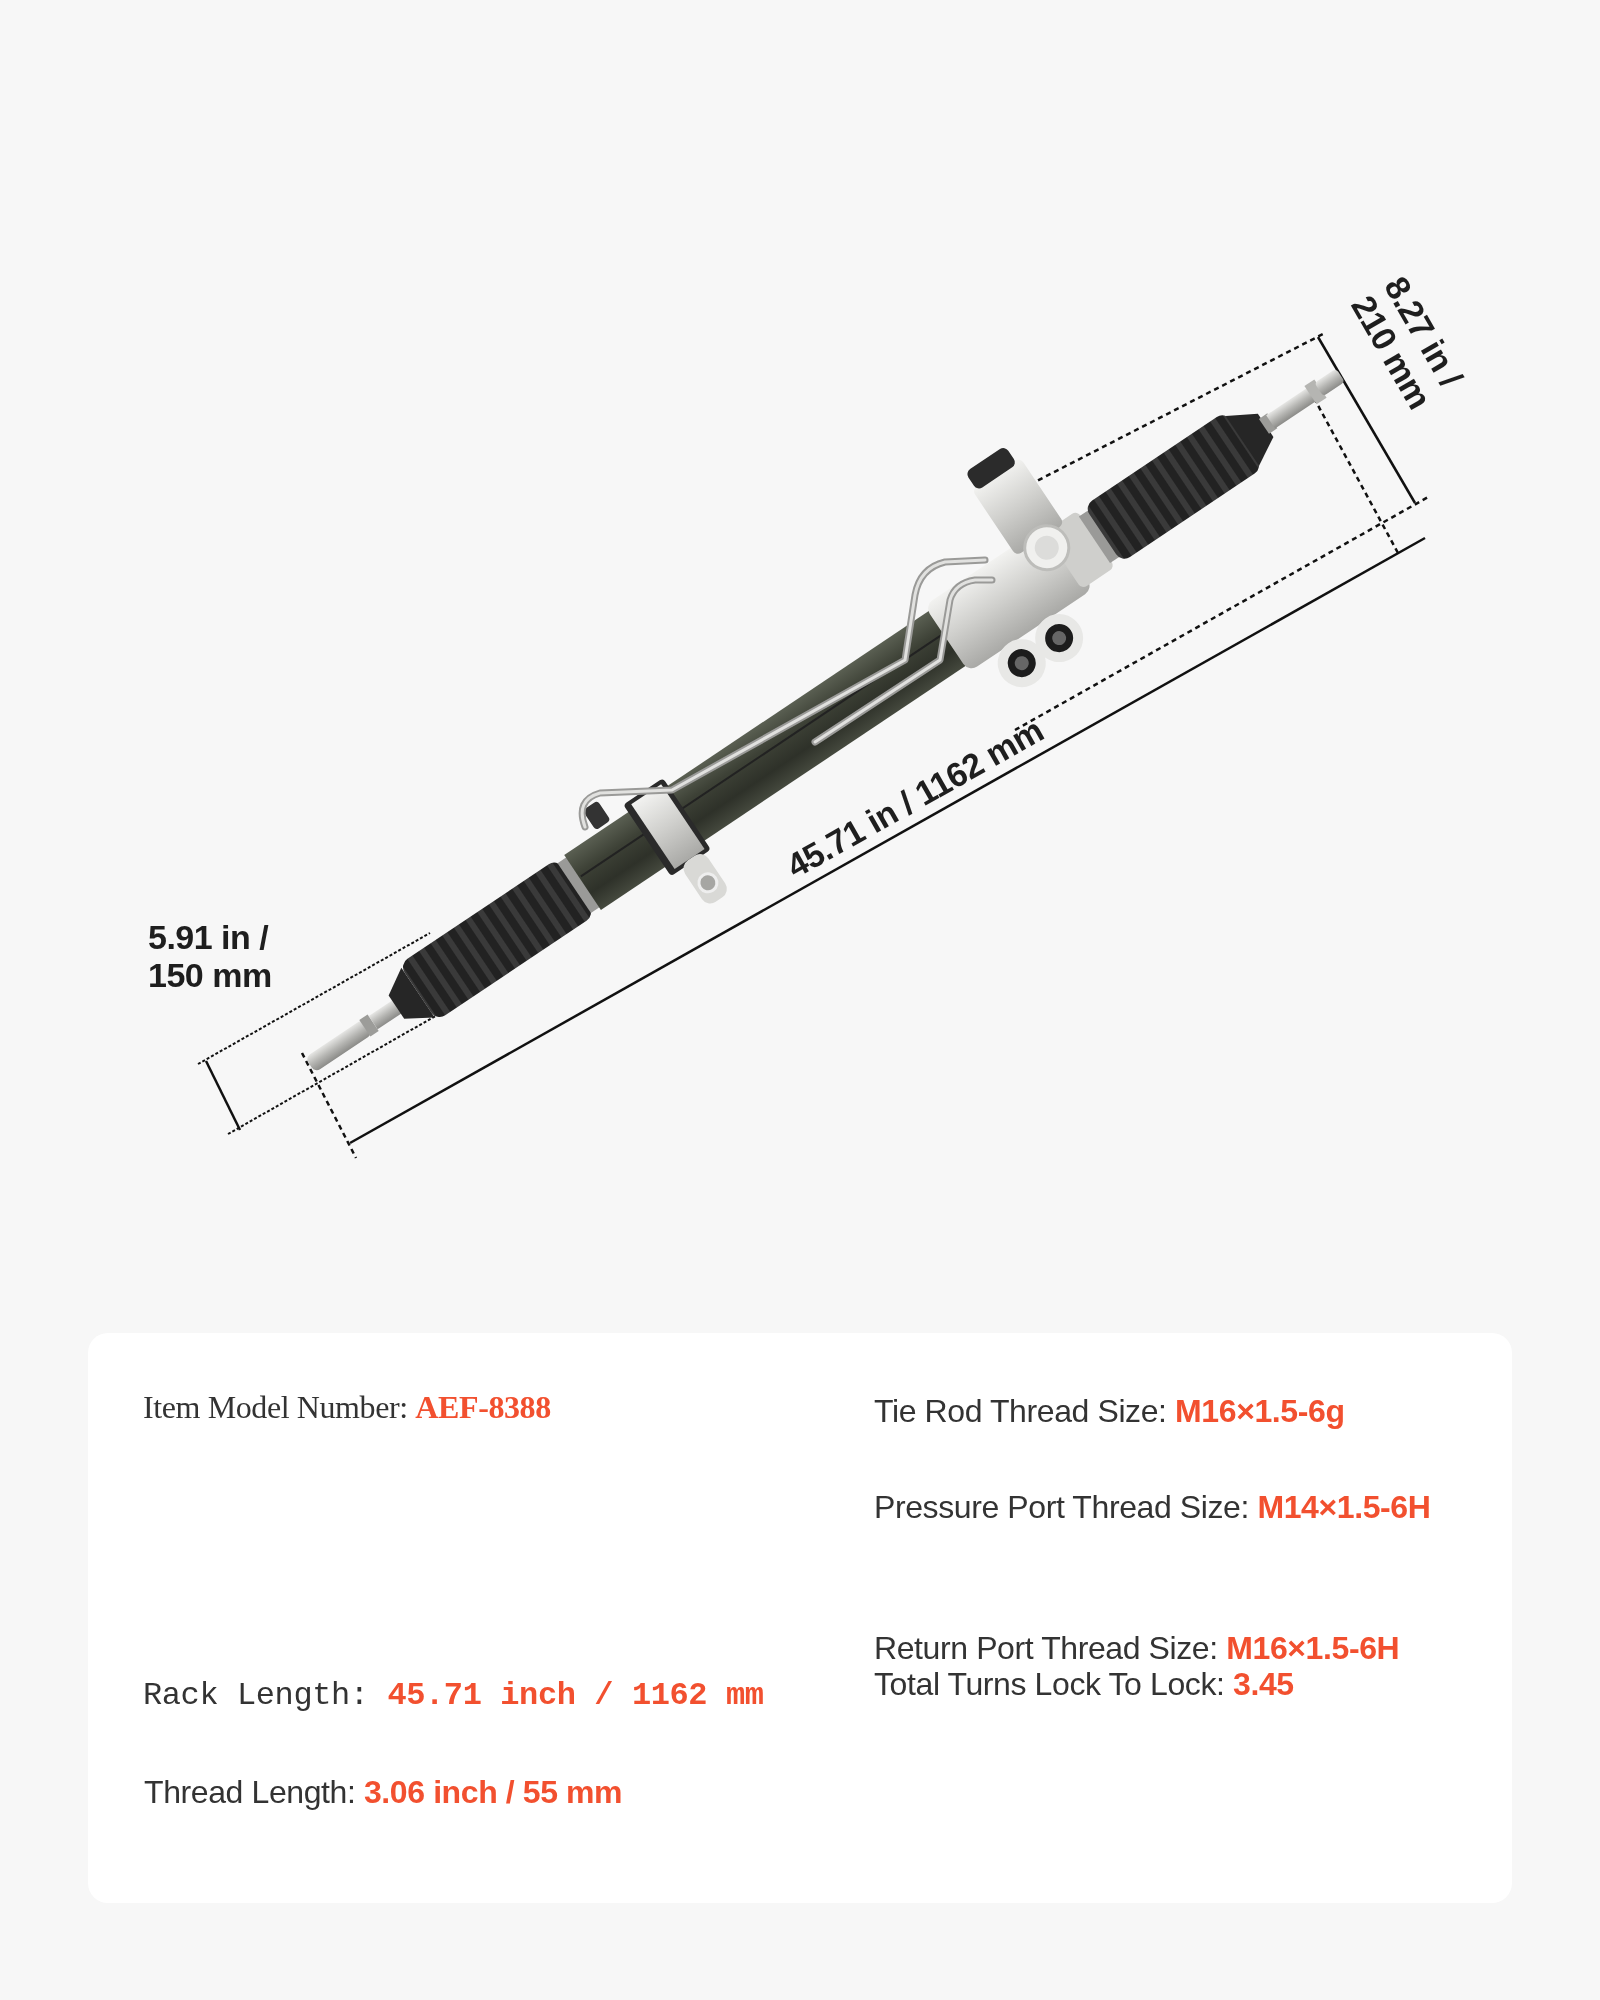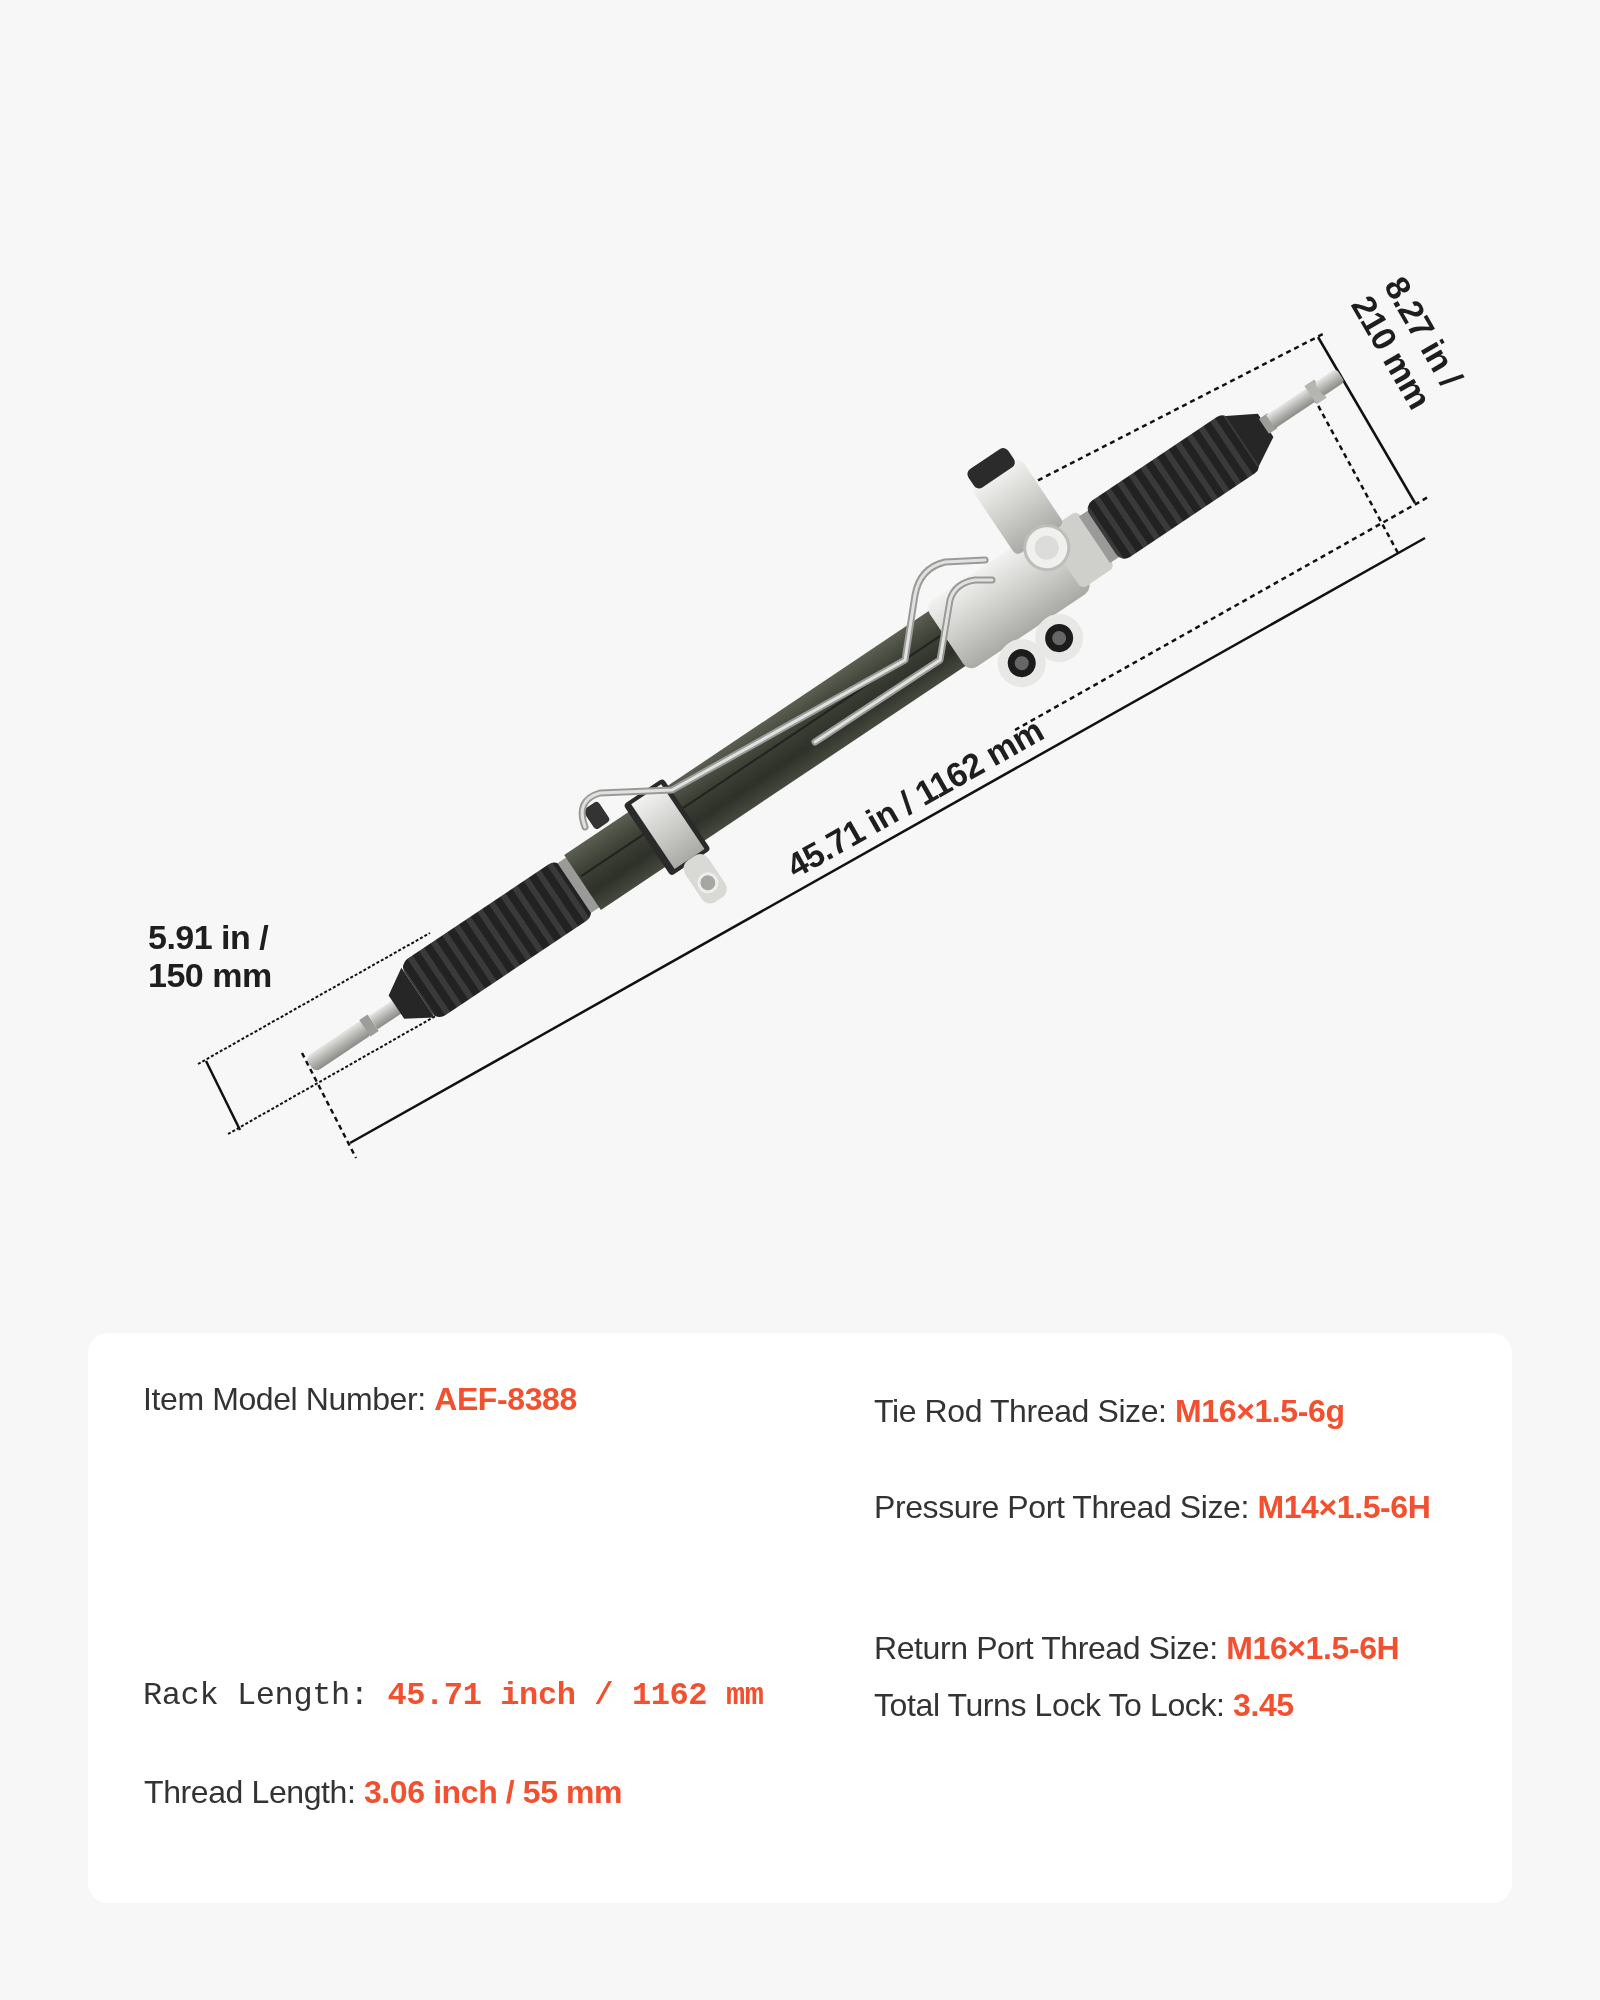--- a/index.html
+++ b/index.html
@@ -157,21 +157,21 @@
   </div>
   <div class="dim-label dim-long">45.71 in / 1162 mm</div>
   <div class="dim-label dim-top">
     <div>8.27 in /</div>
     <div>210 mm</div>
   </div>
 </div>
 
 <div class="spec-card">
 
-  <div class="spec-row" style="left:55px; top:48px;">
+  <div class="spec-row" style="left:55px; top:56px;font-family:Liberation Serif, serif;">
     <span class="spec-label">Item Model Number:</span>
     <span class="spec-value">AEF-8388</span>
   </div>
   <div class="spec-row" style="left:55px; top:344px;font-family:Liberation Mono, monospace;">
     <span class="spec-label">Rack Length:</span>
     <span class="spec-value">45.71 inch / 1162 mm</span>
   </div>
   <div class="spec-row" style="left:56px; top:441px;">
     <span class="spec-label">Thread Length:</span>
     <span class="spec-value">3.06 inch / 55 mm</span>
@@ -182,17 +182,17 @@
     <span class="spec-value">M16×1.5-6g</span>
   </div>
   <div class="spec-row" style="left:786px; top:156px;">
     <span class="spec-label">Pressure Port Thread Size:</span>
     <span class="spec-value">M14×1.5-6H</span>
   </div>
   <div class="spec-row" style="left:786px; top:251px;margin-top:46px;">
     <span class="spec-label">Return Port Thread Size:</span>
     <span class="spec-value">M16×1.5-6H</span>
   </div>
-  <div class="spec-row" style="left:786px; top:354px;">
+  <div class="spec-row" style="left:786px; top:333px;">
     <span class="spec-label">Total Turns Lock To Lock:</span>
     <span class="spec-value">3.45</span>
   </div>
 </div>
 
 </body></html>

